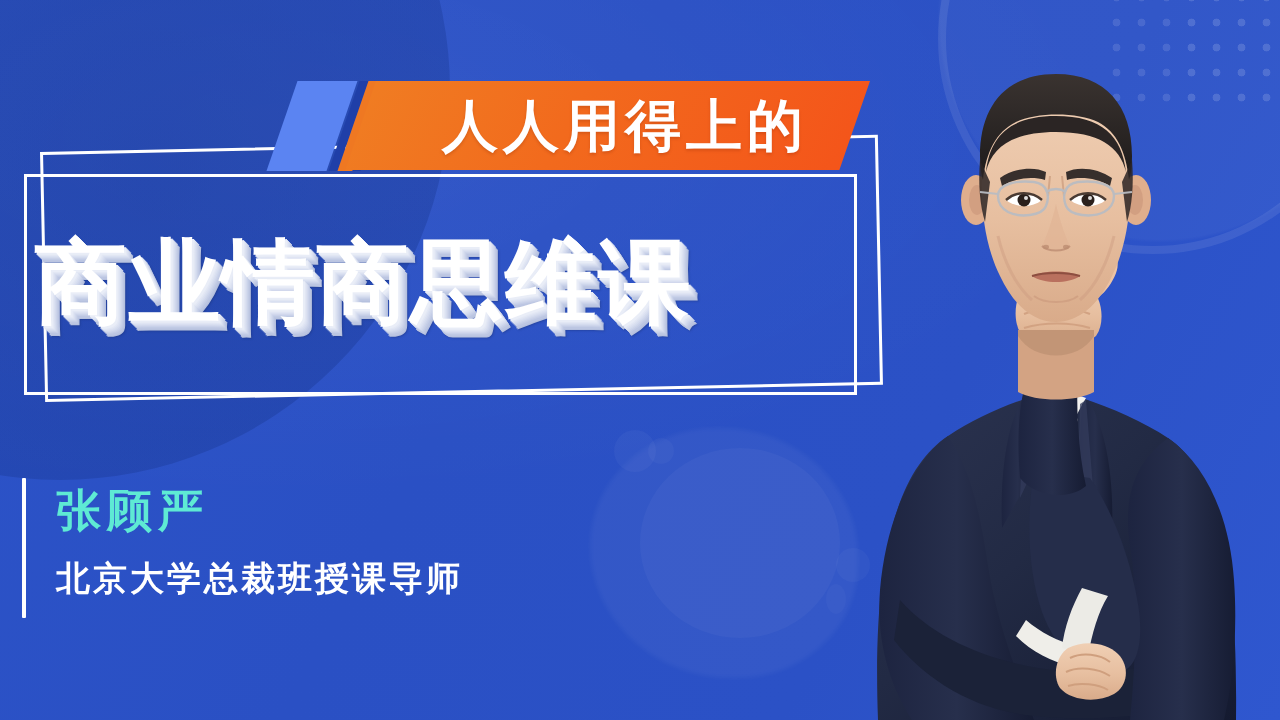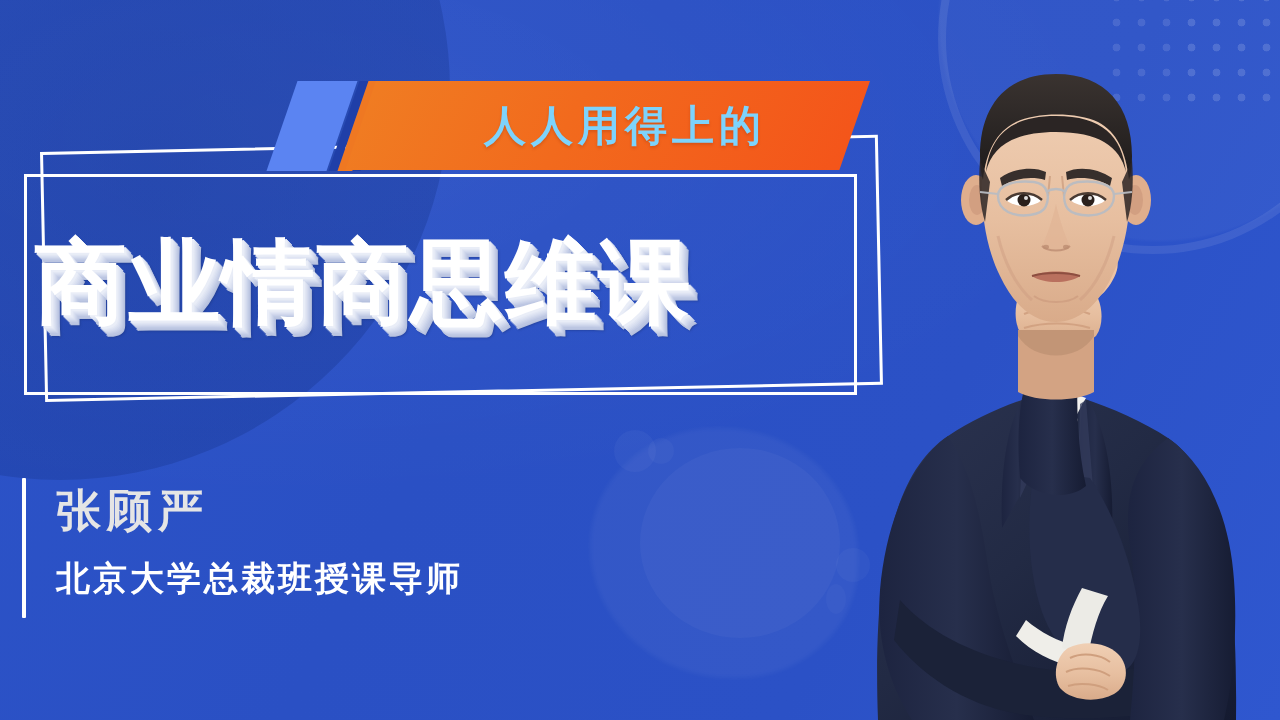--- a/index.html
+++ b/index.html
@@ -46,21 +46,21 @@
   .slash-navy1{left:344px;top:81px;width:9px;height:90px;background:#1f3fa8;}
   .slash-orange1{left:353px;top:81px;width:15px;height:90px;background:#ef7822;}
   .slash-navy2{left:368px;top:81px;width:8px;height:90px;background:#1f3fa8;}
 
   
   .banner{position:absolute;left:376px;top:81px;width:494px;height:89px;
     transform:skewX(-19deg);transform-origin:left top;
     background:linear-gradient(100deg,#f07c22 0%,#f26a1d 42%,#f4551a 100%);}
   .banner-text{position:absolute;left:382px;top:88px;width:486px;height:76px;
     display:flex;align-items:center;justify-content:center;
-    color:#7dd3fc;font-size:42px;font-weight:700;letter-spacing:5px;line-height:1;
+    color:#ffffff;font-size:56px;font-weight:700;letter-spacing:5px;line-height:1;
     text-shadow:0 2px 3px rgba(120,30,0,.22);white-space:nowrap;}
 
   
   .frame-back{position:absolute;left:40px;top:152px;width:838px;height:250px;
     border:3px solid #ffffff;transform:rotate(-1.18deg);transform-origin:left top;}
   .frame-main{position:absolute;left:24px;top:174px;width:833px;height:221px;
     border:3px solid #ffffff;background:transparent;}
 
   
   .course-title{position:absolute;left:24px;top:212px;width:679px;height:140px;
@@ -69,21 +69,21 @@
     color:#ffffff;
     text-shadow:
       2px 2px 0 #e9edf7, 3px 3px 0 #e2e7f4, 4px 4px 0 #dbe1f1,
       5px 5px 0 #d4dbee, 6px 6px 0 #ccd4ea, 7px 7px 0 #c4cde6,
       8px 9px 0 #bcc6e2, 9px 10px 0 #b4bfdd, 10px 11px 2px rgba(25,45,110,.35);}
 
   
   .speaker{position:absolute;left:22px;top:470px;display:flex;align-items:stretch;}
   .speaker-rule{width:4px;background:#ffffff;margin-right:30px;border-radius:1px;height:140px;margin-top:8px;}
   .speaker-body{display:flex;flex-direction:column;justify-content:center;}
-  .speaker-name{color:#e5e5e5;font-size:45px;font-weight:700;letter-spacing:6px;line-height:1.15;margin-bottom:16px;white-space:nowrap;}
+  .speaker-name{color:#5eead4;font-size:45px;font-weight:700;letter-spacing:6px;line-height:1.15;margin-bottom:16px;white-space:nowrap;}
   .speaker-cred{color:#ffffff;font-size:34px;font-weight:700;letter-spacing:3px;line-height:1.48;white-space:nowrap;}
 
   
   .portrait{position:absolute;left:820px;top:0;width:470px;height:720px;}
 </style>
 </head>
 <body>
 
 <div class="stage">
 

